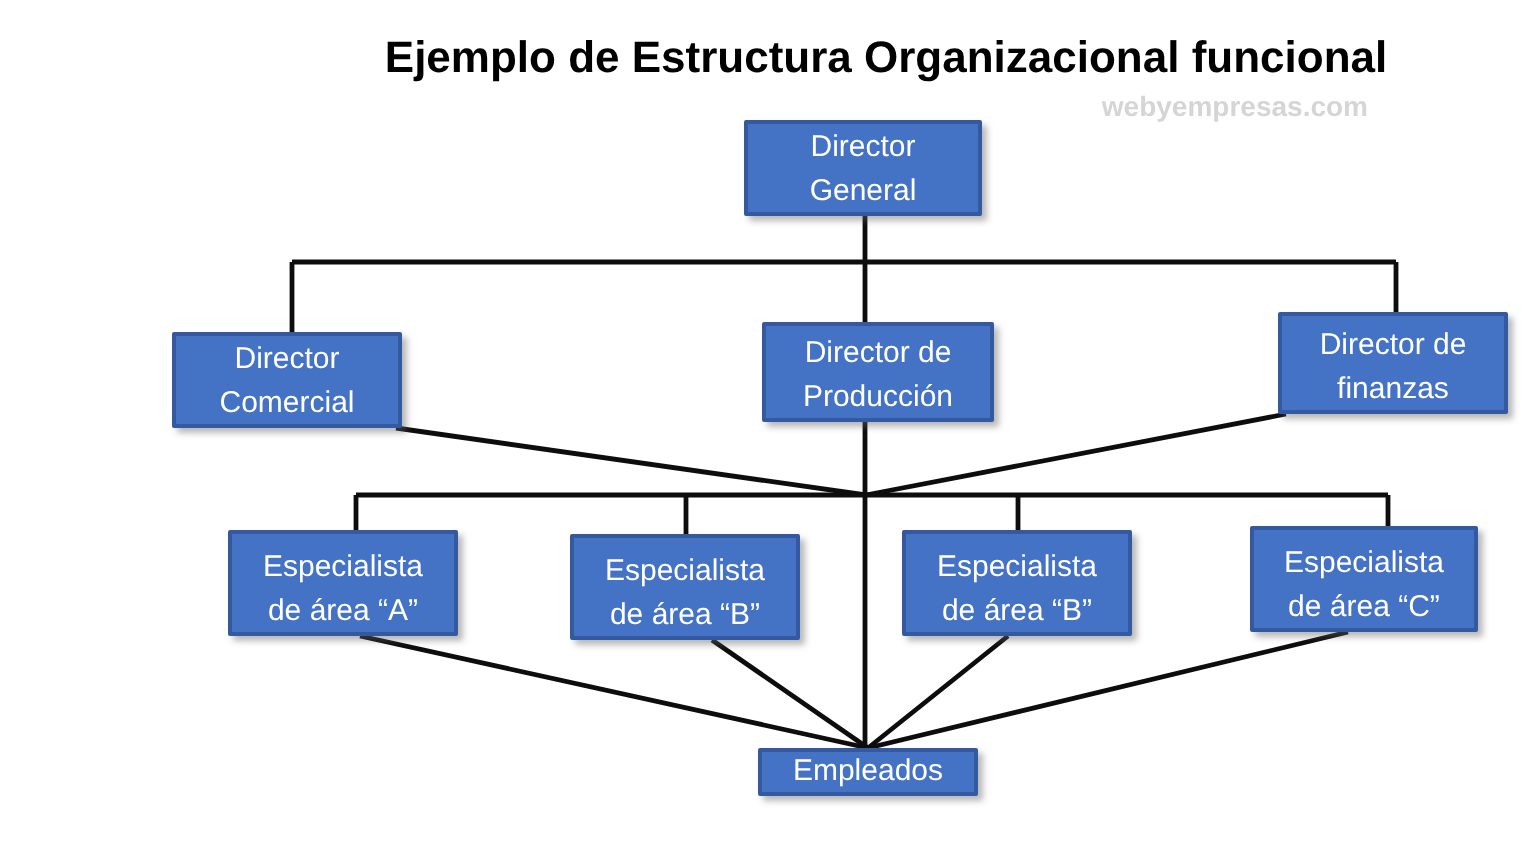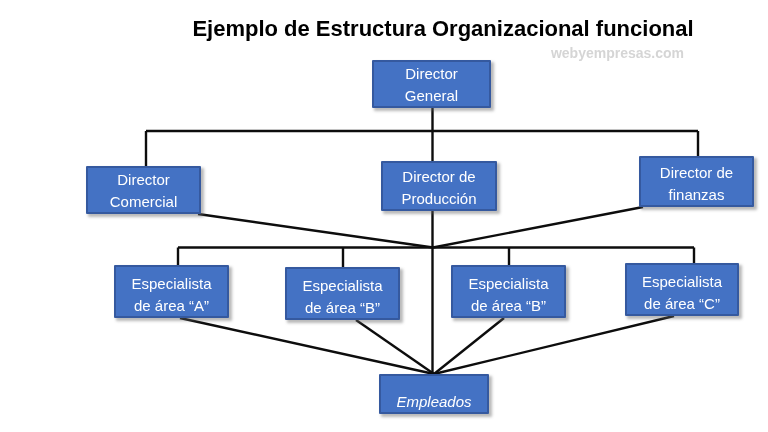--- a/index.html
+++ b/index.html
@@ -25,21 +25,21 @@
   }
   .node-label{white-space:pre-line;}
   .n-general   {left:346px;top:60px; width:119px;height:48px;}
   .n-comercial {left:60px; top:166px;width:115px;height:48px;}
   .n-produccion{left:355px;top:161px;width:116px;height:50px;}
   .n-finanzas  {left:613px;top:156px;width:115px;height:51px;}
   .n-esp-a     {left:88px; top:265px;width:115px;height:53px;}
   .n-esp-b1    {left:259px;top:267px;width:115px;height:53px;}
   .n-esp-b2    {left:425px;top:265px;width:115px;height:53px;}
   .n-esp-c     {left:599px;top:263px;width:114px;height:53px;}
-  .n-empleados {left:353px;top:374px;width:110px;height:40px;font-style:italic;}
+  .n-empleados {left:353px;top:374px;width:110px;height:24px;}
   .connectors line{stroke:#0d0d0d;stroke-width:2.4;}
 </style>
 </head>
 <body>
 
 <div class="stage">
 
   <div class="title">Ejemplo de Estructura Organizacional funcional</div>
   <div class="watermark">webyempresas.com</div>
 

